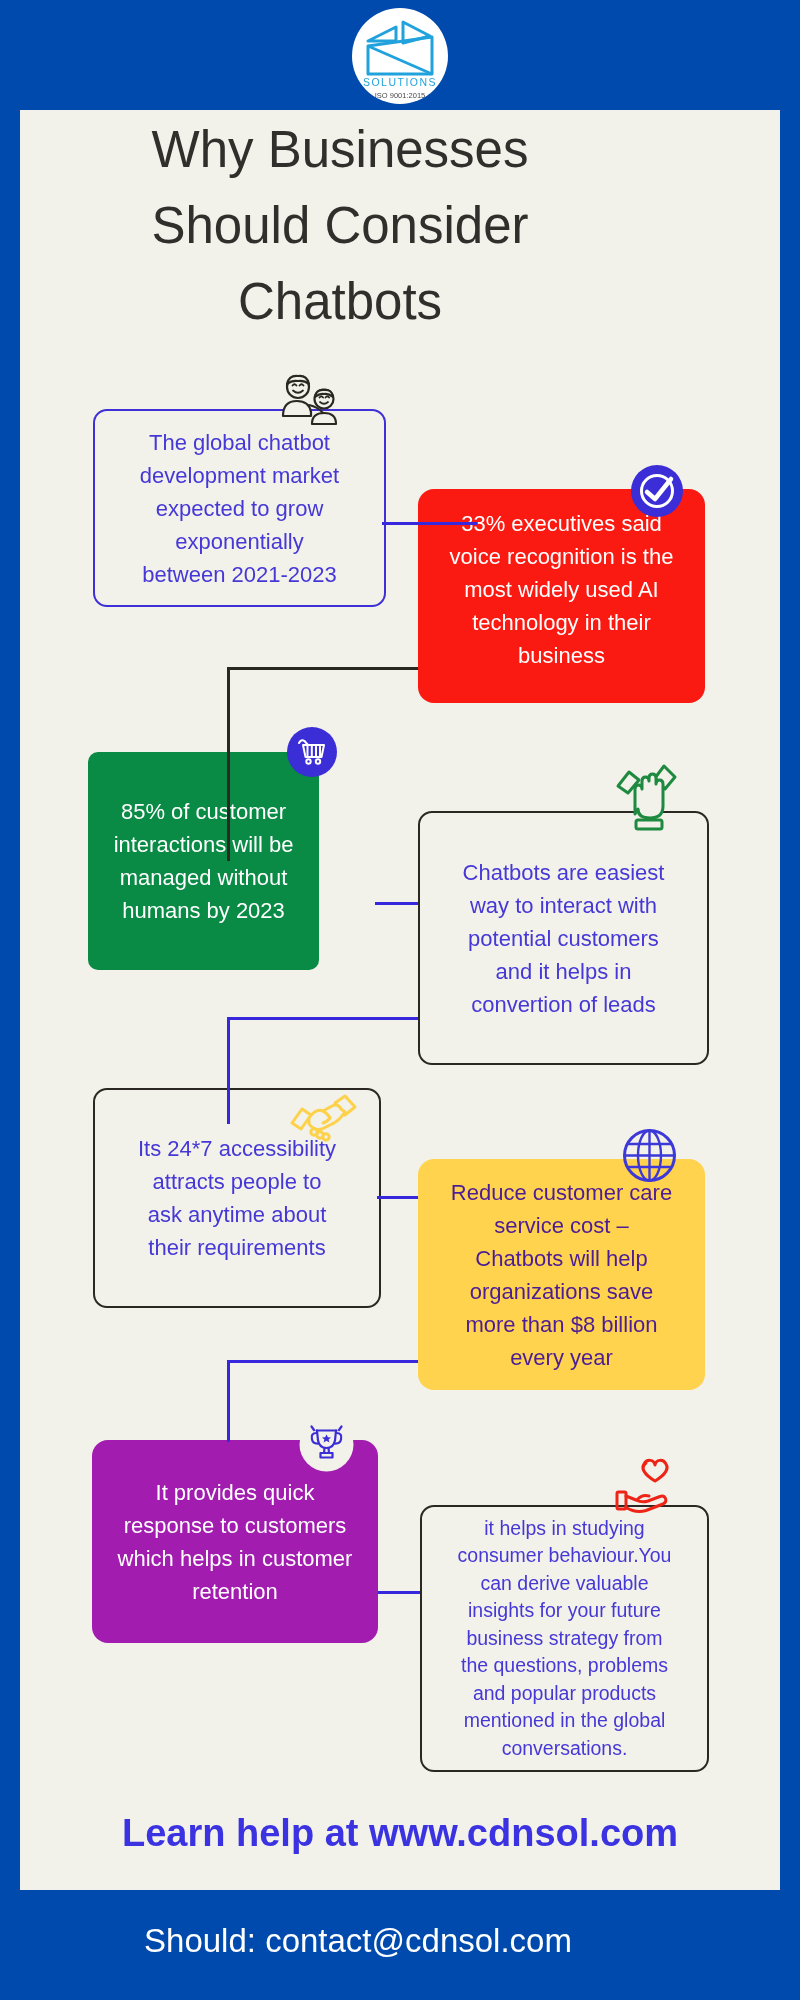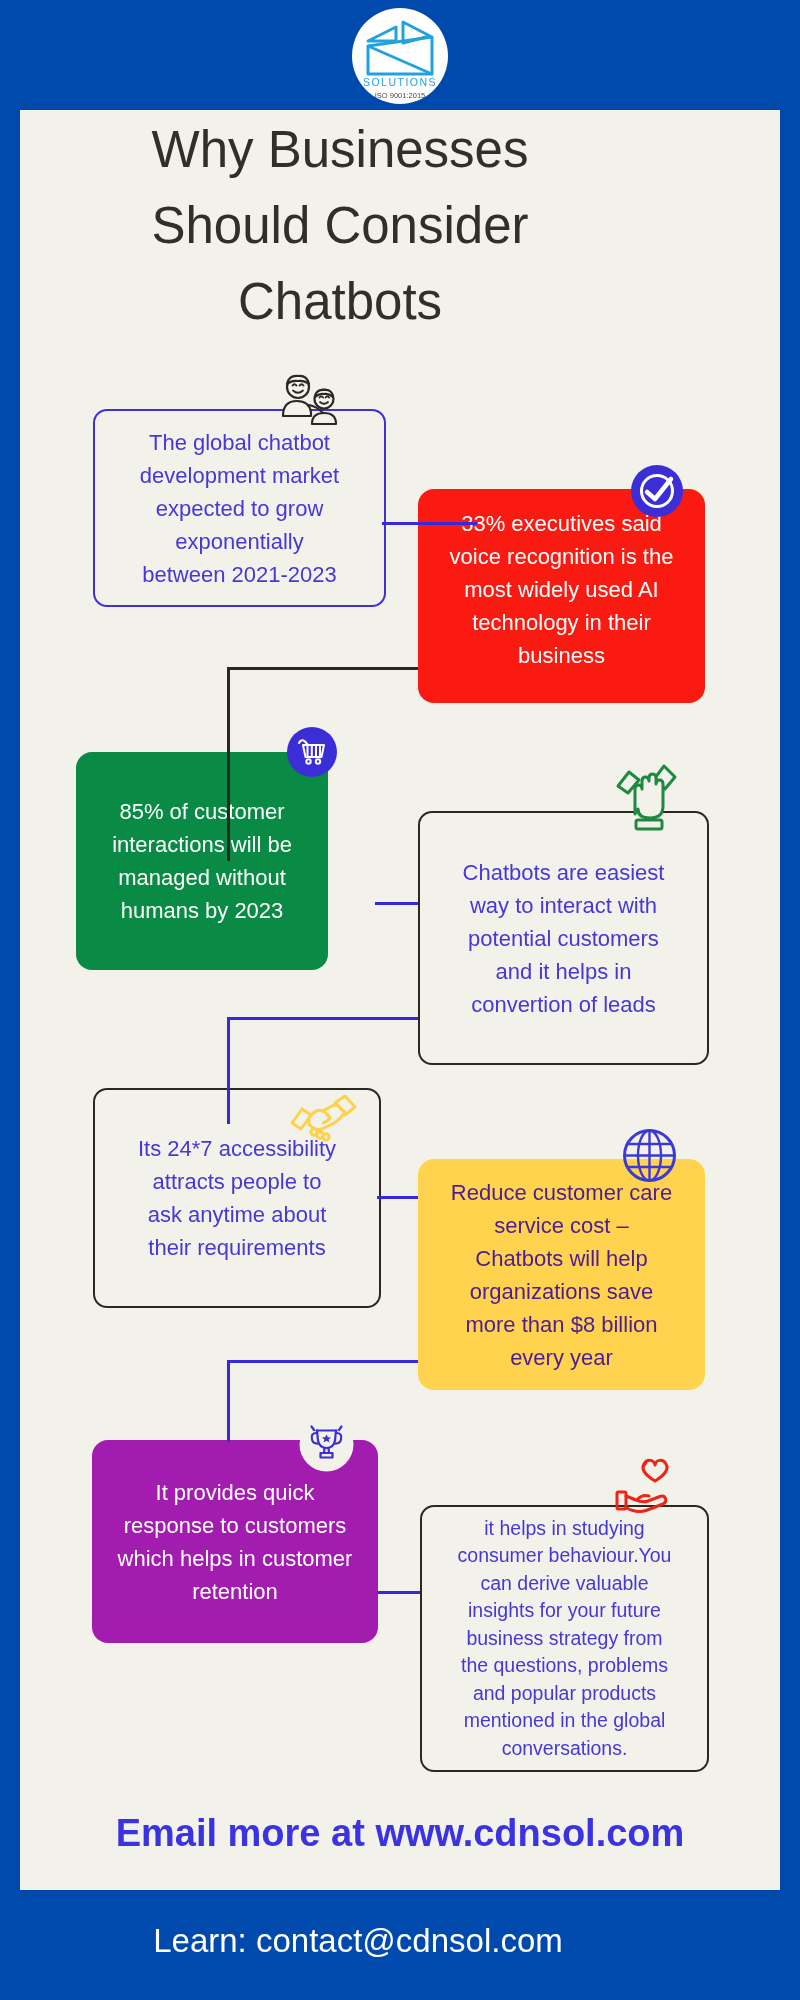--- a/index.html
+++ b/index.html
@@ -104,21 +104,21 @@
 business</div>
   </div>
   <div class="icon" style="left:630px;top:464px;width:54px;height:54px;">
     <svg width="54" height="54" viewBox="0 0 54 54">
       <circle cx="27" cy="27" r="26" fill="#3b2ed6"></circle>
       <circle cx="27" cy="27" r="15.5" fill="none" stroke="#ffffff" stroke-width="3"></circle>
       <path d="M17,28 L25,35 L41,15" fill="none" stroke="#ffffff" stroke-width="4.5" stroke-linecap="round" stroke-linejoin="round"></path>
     </svg>
   </div>
 
-  <div class="card fill-green" style="left:76px;top:752px;width:252px;height:218px;">
+  <div class="card fill-green" style="left:88px;top:752px;width:231px;height:218px;border-radius:10px;">
     <div class="txt txt-white">85% of customer
 interactions will be
 managed without
 humans by 2023</div>
   </div>
   <div class="icon" style="left:286px;top:726px;width:52px;height:52px;">
     <svg width="52" height="52" viewBox="0 0 52 52">
       <circle cx="26" cy="26" r="25" fill="#3b2ed6"></circle>
       <g fill="none" stroke="#ffffff" stroke-width="2" stroke-linecap="round" stroke-linejoin="round">
         <path d="M13,17 q2,-4 5.5,-2 l3.5,4"></path>
@@ -231,16 +231,16 @@
       <g fill="none" stroke="#ee2417" stroke-width="3" stroke-linecap="round" stroke-linejoin="round">
         <path d="M51,9 C48,3.5 41,4.5 40,10 C39,4.5 32,3.5 29,9 C26,14 30,20 40,26 C50,20 54,14 51,9 Z"></path>
         <path d="M31,8 q-2,1.5 -2.5,3.5"></path>
         <rect x="2" y="37" width="9" height="17" rx="1.5"></rect>
         <path d="M11,41 l10,4 q6,3 12,1 l12,-4.5 q4,-1.5 5.5,2 q1.5,3.5 -2.5,5.5 l-17,6.5 q-10,3 -20,-3"></path>
         <path d="M22,45 q5,-6 12,-4"></path>
       </g>
     </svg>
   </div>
 
-  <div class="learn-more">Email more at www.cdnsol.com</div>
+  <div class="learn-more">Learn help at www.cdnsol.com</div>
   <div class="bottom-bar"></div>
-  <div class="email">Learn: contact@cdnsol.com</div>
+  <div class="email">Should: contact@cdnsol.com</div>
 </div>
 
 </body></html>

